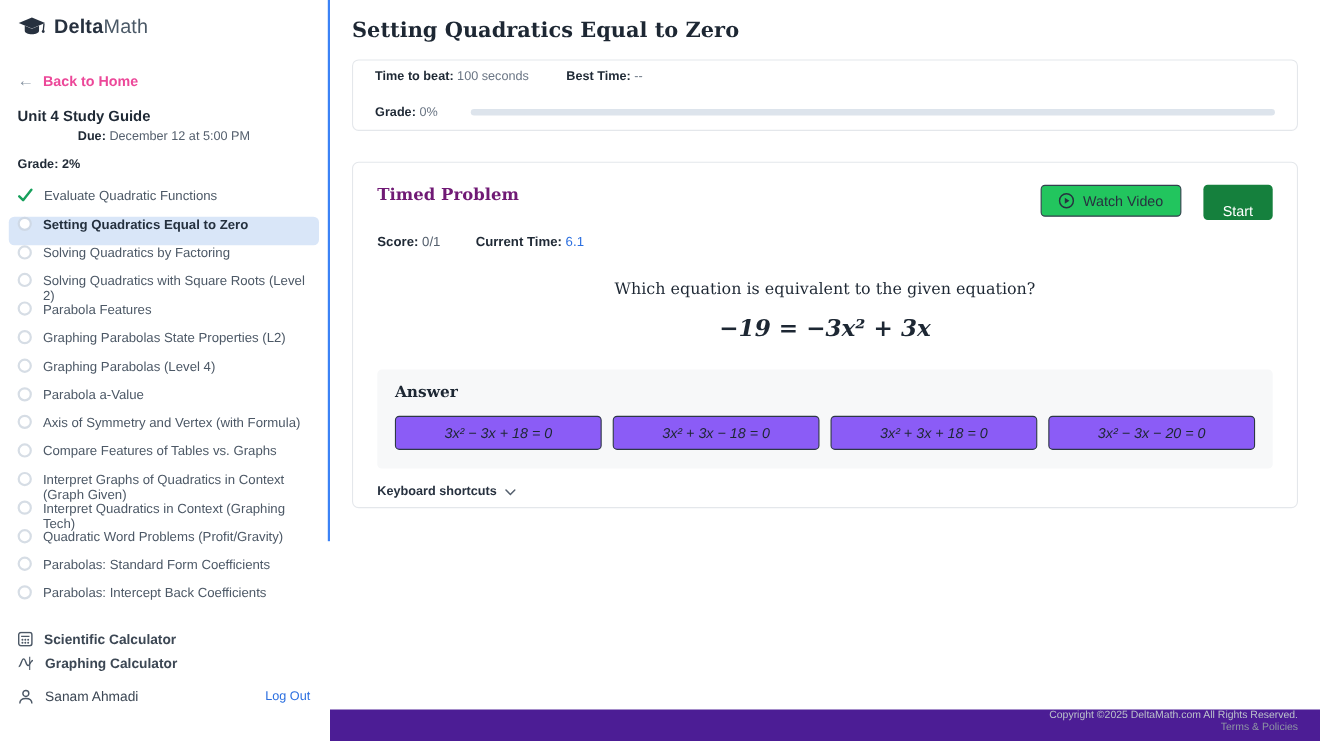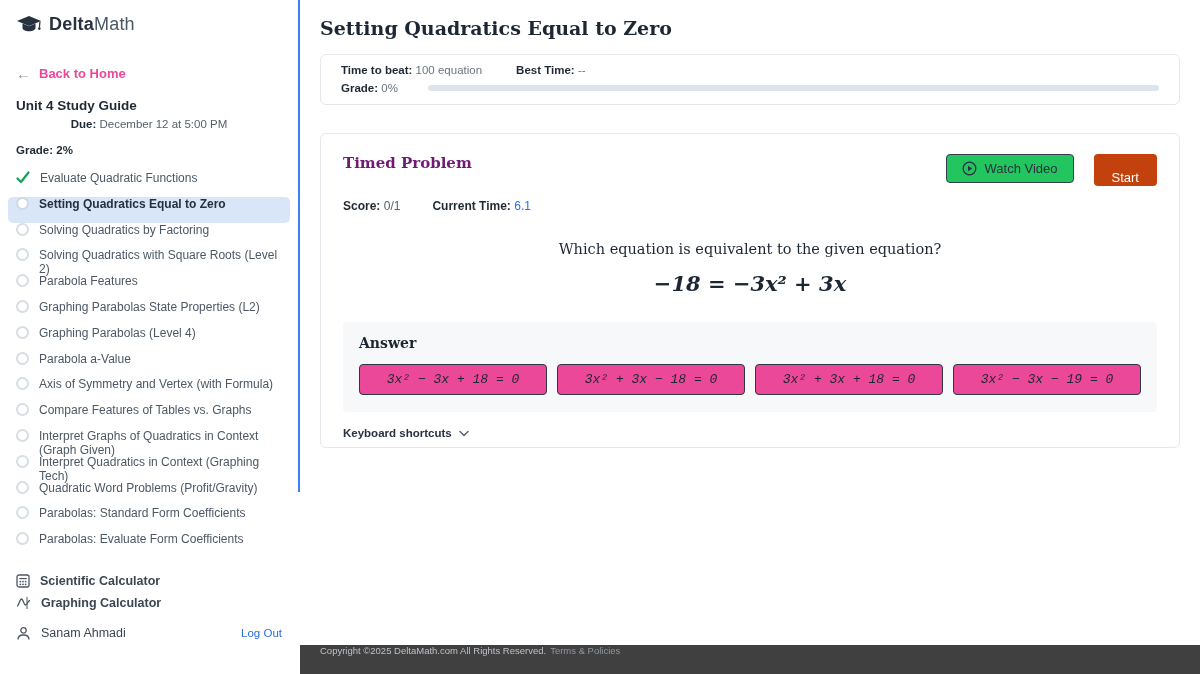--- a/index.html
+++ b/index.html
@@ -39,51 +39,51 @@
   .logout { margin-left:auto; font-size:11.5px; color:#2b6fe0; text-decoration:none; cursor:pointer; }
 
   
   .main { flex:1; position:relative; padding:0 20px; background:#fff; }
   .page-title { font-family:"DejaVu Serif", serif; font-size:19px; font-weight:700;
                 color:#1d2733; margin:17px 0 0 0; }
   .card { border:1px solid #e4e7eb; border-radius:6px; background:#fff; }
   .stats-card { margin-top:15px; padding:9px 20px 10px; }
   .stats-row1 { display:flex; gap:34px; font-size:11.5px; color:#6a7584; }
   .stats-row1 b, .stats-row2 b { color:#1f2935; }
-  .stats-row2 { display:flex; align-items:center; gap:26px; margin-top:6px; font-size:11.5px; color:#6a7584; }
+  .stats-row2 { display:flex; align-items:center; gap:26px; margin-top:20px; font-size:11.5px; color:#6a7584; }
   .stats-bar { flex:1; height:6px; border-radius:3px; background:#dde4ec; margin-left:4px; overflow:hidden; }
   .stats-bar .fill { height:100%; background:#2b6fe0; border-radius:3px; }
 
   .problem-card { margin-top:28px; height:315px; padding:20px 22px; }
   .problem-head { display:flex; align-items:flex-start; justify-content:space-between; }
   .problem-title { font-family:"DejaVu Serif", serif; font-size:15px; font-weight:700; color:#701a75; }
   .head-buttons { display:flex; gap:20px; }
   .btn-outline { display:flex; align-items:center; gap:8px; height:29px; padding:0 15px;
                  background:#22c55e; border:1px solid #333f4d; border-radius:4px; font-size:13px;
                  color:#27313f; cursor:pointer; font-family:"Liberation Sans", sans-serif; }
-  .btn-primary { height:29px; padding:16px 18px; background:#c2410c; color:#fff; border:none;
+  .btn-primary { height:29px; padding:16px 18px; background:#15803d; color:#fff; border:none;
                  border-radius:4px; font-size:13px; cursor:pointer; font-family:"Liberation Sans", sans-serif; }
   .score-row { display:flex; gap:32px; margin-top:13px; font-size:12px; color:#55606e; }
   .score-row b { color:#1f2935; }
   .time-value { color:#2b6fe0; }
   .question { text-align:center; margin-top:28px; font-family:"DejaVu Serif", serif;
               font-size:14.5px; color:#1d2733; }
   .equation { text-align:center; margin-top:14px; font-family:"DejaVu Serif", serif;
               font-style:italic; font-weight:700; font-size:21px; color:#1d2733; }
   .answer-panel { margin-top:26px; background:#f7f8f9; border-radius:4px; padding:13px 16px 17px; }
   .answer-title { font-family:"DejaVu Serif", serif; font-size:14px; font-weight:700; color:#1d2733; }
   .choices { display:flex; gap:10px; margin-top:13px; }
-  .choice-btn { flex:1; height:31px; background:#ec4899; border:1.5px solid #2d3844; border-radius:4px;
-                font-family:Liberation Mono, monospace; font-style:italic; font-size:13px; color:#1d2733;
+  .choice-btn { flex:1; height:31px; background:#8b5cf6; border:1.5px solid #2d3844; border-radius:4px;
+                font-family:Liberation Sans, sans-serif; font-style:italic; font-size:13px; color:#1d2733;
                 cursor:pointer; display:flex; align-items:center; justify-content:center; }
   .kbd-row { display:flex; align-items:center; gap:7px; margin-top:15px; font-size:11.5px;
              font-weight:700; color:#27313f; cursor:pointer; }
 
-  .footer { position:absolute; left:0; right:0; bottom:0; height:29px; background:#404040;
-            display:flex; align-items:flex-start; padding:0 20px; font-size:9.5px; }
+  .footer { position:absolute; left:0; right:0; bottom:0; height:29px; background:#4c1d95;
+            display:flex; align-items:flex-end; padding:0 20px; font-size:9.5px;flex-direction:column; }
   .copyright { color:#bcc2cb; }
   .terms { color:#8f97a3; margin-left:4px; text-decoration:none; cursor:pointer; }
 
   svg { display:block; }
 </style>
 </head>
 <body>
 
 <div class="app">
 
@@ -176,21 +176,21 @@
       <li class="assign-item">
         <span class="radio"></span>
         <span>Quadratic Word Problems (Profit/Gravity)</span>
       </li>
       <li class="assign-item">
         <span class="radio"></span>
         <span>Parabolas: Standard Form Coefficients</span>
       </li>
       <li class="assign-item">
         <span class="radio"></span>
-        <span>Parabolas: Evaluate Form Coefficients</span>
+        <span>Parabolas: Intercept Back Coefficients</span>
       </li>
     </ul>
 
     <div class="side-divider"></div>
 
     <div class="tool-row">
       <span>
         <svg width="14" height="14" viewBox="0 0 14 14" fill="none">
           <rect x="1" y="1" width="12" height="12" rx="2" stroke="#4c5866" stroke-width="1.3"></rect>
           <line x1="3.2" y1="4.6" x2="10.8" y2="4.6" stroke="#4c5866" stroke-width="1.2"></line>
@@ -225,21 +225,21 @@
       <a class="logout">Log Out</a>
     </div>
   </aside>
 
   <main class="main">
 
     <h1 class="page-title">Setting Quadratics Equal to Zero</h1>
 
     <section class="card stats-card">
       <div class="stats-row1">
-        <span><b>Time to beat:</b> <span>100 equation</span></span>
+        <span><b>Time to beat:</b> <span>100 seconds</span></span>
         <span><b>Best Time:</b> <span>--</span></span>
       </div>
       <div class="stats-row2">
         <span><b>Grade:</b> <span>0%</span></span>
         <div class="stats-bar">
           <div class="fill" style="width: 0%;"></div>
         </div>
       </div>
     </section>
 
@@ -259,29 +259,29 @@
           <button class="btn-primary">Start</button>
         </div>
       </div>
 
       <div class="score-row">
         <span><b>Score:</b> <span>0/1</span></span>
         <span><b>Current Time:</b> <span class="time-value">6.1</span></span>
       </div>
 
       <div class="question">Which equation is equivalent to the given equation?</div>
-      <div class="equation">−18 = −3x² + 3x</div>
+      <div class="equation">−19 = −3x² + 3x</div>
 
       <div class="answer-panel">
         <div class="answer-title">Answer</div>
         <div class="choices">
           <button class="choice-btn">3x² − 3x + 18 = 0</button>
           <button class="choice-btn">3x² + 3x − 18 = 0</button>
           <button class="choice-btn">3x² + 3x + 18 = 0</button>
-          <button class="choice-btn">3x² − 3x − 19 = 0</button>
+          <button class="choice-btn">3x² − 3x − 20 = 0</button>
         </div>
       </div>
 
       <div class="kbd-row">
         <span>Keyboard shortcuts</span>
         <span>
           <svg width="10" height="7" viewBox="0 0 10 7">
               <polyline points="1,1.5 5,5.5 9,1.5" fill="none" stroke="#55606e" stroke-width="1.4" stroke-linecap="round"></polyline>
             </svg>
         </span>

